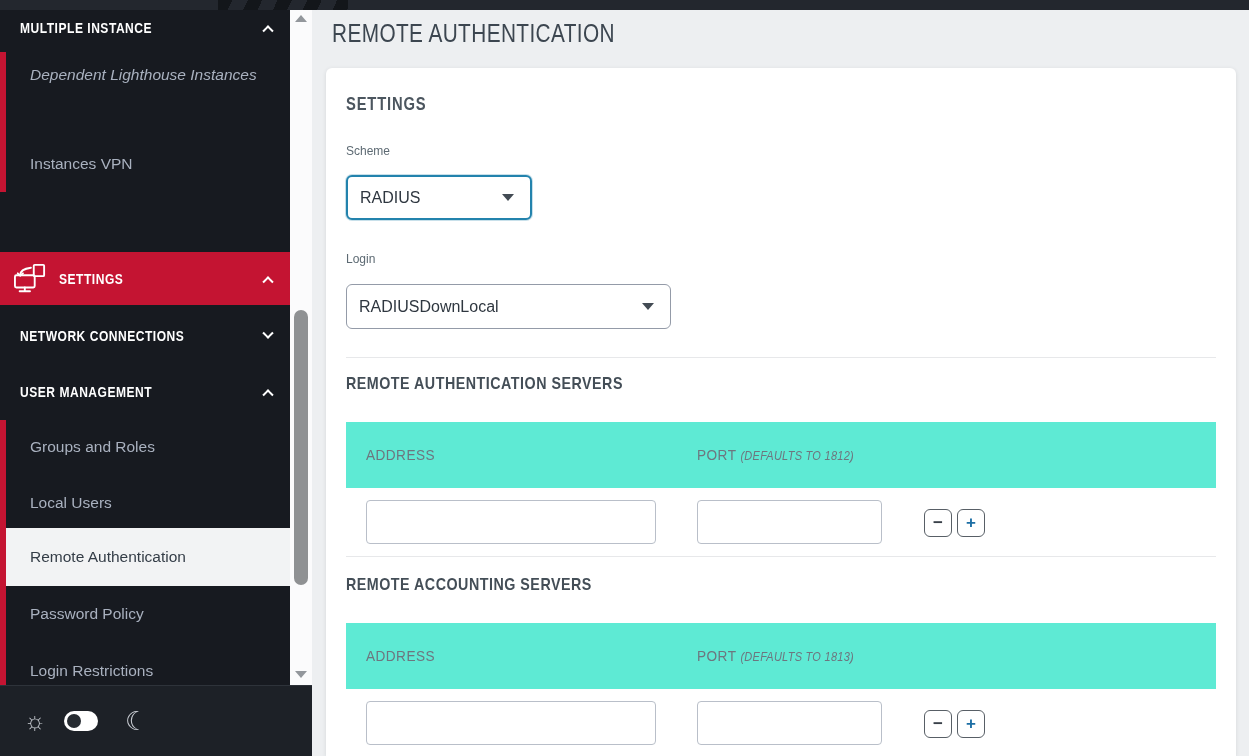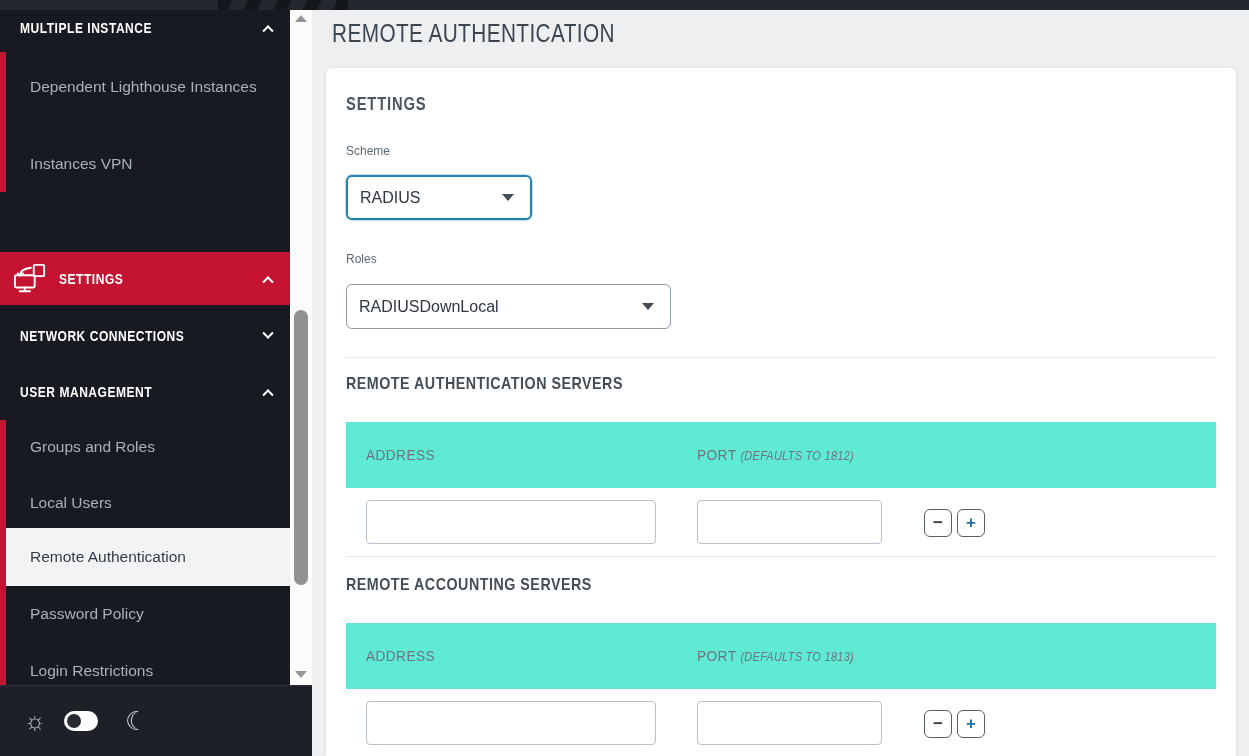--- a/index.html
+++ b/index.html
@@ -124,21 +124,21 @@
 
   <aside class="sidebar">
 
     <div class="nav-header" style="top:12px;">
       <span class="hl">MULTIPLE INSTANCE</span>
       <span class="chev up"></span>
     </div>
 
     <div class="redbar" style="top:52px; height:140px;"></div>
 
-    <div class="nav-sub" style="top:74px;">
+    <div class="nav-sub" style="top:62px;font-style:italic;">
       <span>Dependent Lighthouse Instances</span>
     </div>
 
     <div class="nav-sub" style="top:151px;">
       <span>Instances VPN</span>
     </div>
 
     <div class="nav-header" style="top:205px;margin-top:36px;">
       <span class="hl">NETOPS MODULES</span>
       <span class="chev down"></span>
@@ -212,21 +212,21 @@
     <div class="card">
 
       <div class="card-heading">SETTINGS</div>
 
       <div class="field-label" style="top:76px;">Scheme</div>
       <div class="select focused" style="top:107px; width:186px;">
         <span>RADIUS</span>
         <span class="caret"></span>
       </div>
 
-      <div class="field-label" style="top:184px;">Roles</div>
+      <div class="field-label" style="top:184px;">Login</div>
       <div class="select normal" style="top:216px; width:325px;">
         <span>RADIUSDownLocal</span>
         <span class="caret"></span>
       </div>
 
       <div class="divider" style="top:289px;"></div>
 
       <div class="sec-heading" style="top:306px;">REMOTE AUTHENTICATION SERVERS</div>
 
       <div class="thead-row" style="top:354px;">

